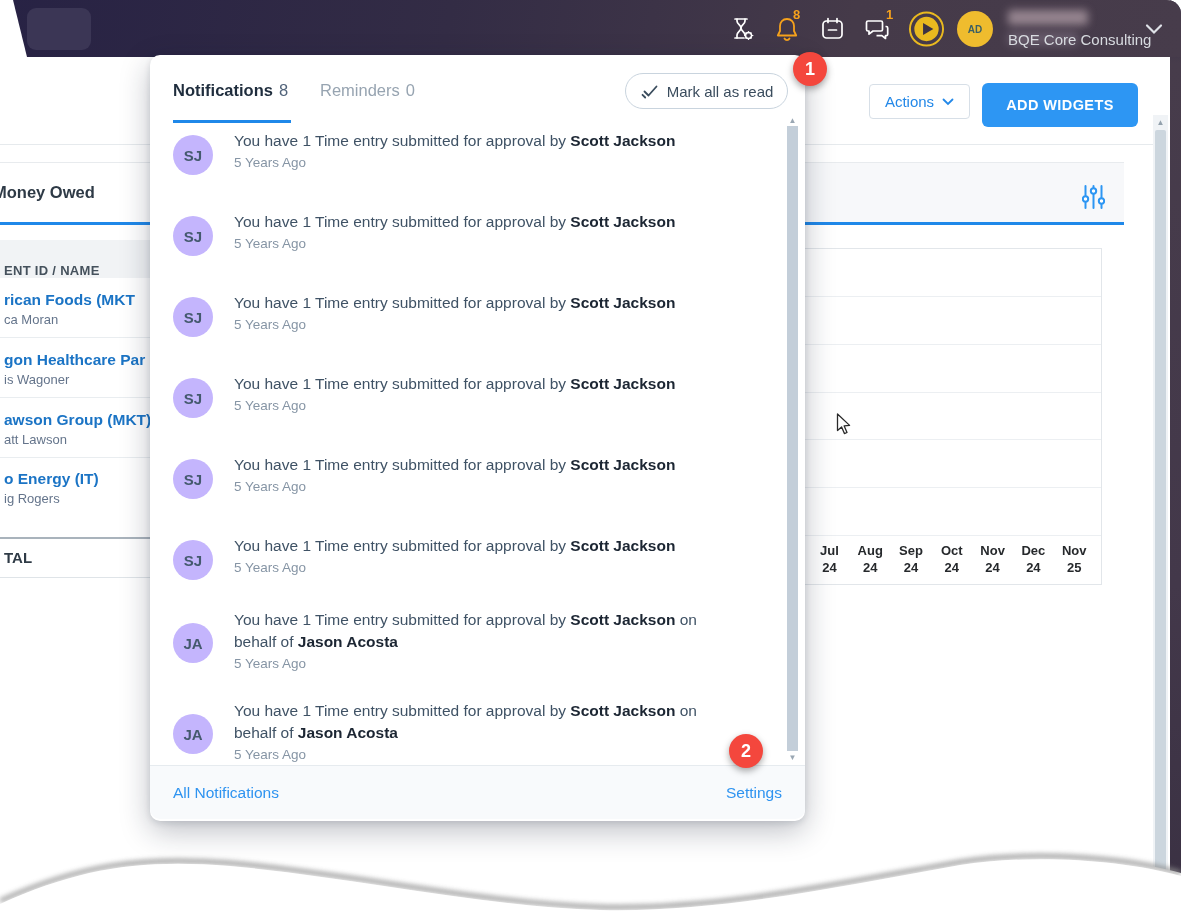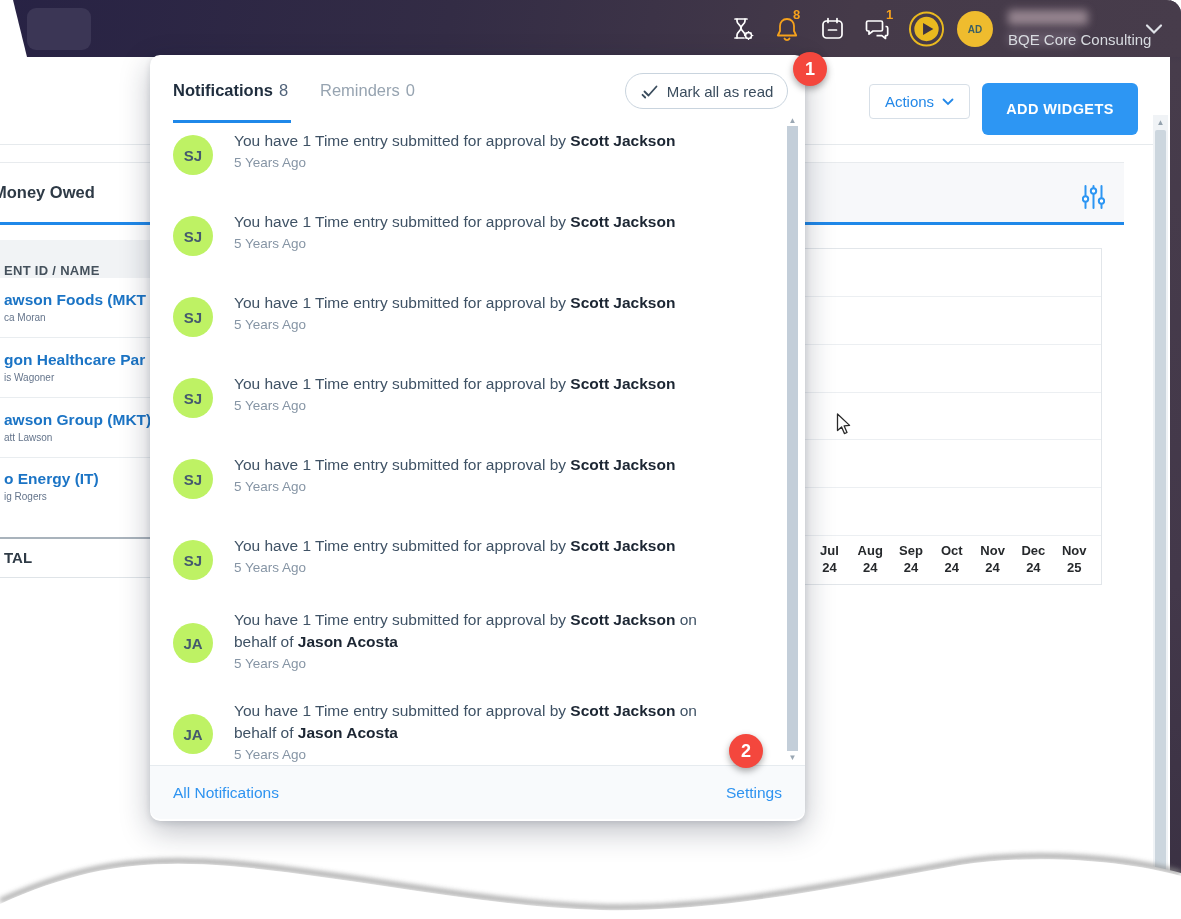--- a/index.html
+++ b/index.html
@@ -17,36 +17,36 @@
   .tb-badge{position:absolute;color:#f6a21c;font-size:13px;font-weight:bold;}
   .company{position:absolute;left:1008px;top:31px;color:#d8dbe0;font-size:15px;white-space:nowrap;}
   .name-redacted{position:absolute;left:1008px;top:10px;width:80px;height:15px;background:#a4929c;border-radius:3px;filter:blur(4px);opacity:.85;}
   .name-redacted2{position:absolute;left:1008px;top:32px;width:70px;height:13px;background:#8d7f91;border-radius:3px;filter:blur(5px);opacity:.5;}
   .avatar-ad{position:absolute;left:957px;top:11px;width:36px;height:36px;border-radius:50%;background:#efbc2e;
     display:flex;align-items:center;justify-content:center;color:#3c5f63;font-weight:bold;font-size:10px;}
 
   
   .btn-actions{position:absolute;left:869px;top:84px;width:101px;height:35px;border:1px solid #d7dfe7;border-radius:4px;
     background:#fff;color:#2388e8;font-size:15px;display:flex;align-items:center;justify-content:center;gap:8px;}
-  .btn-add{position:absolute;left:982px;top:83px;width:156px;height:52px;background:#2d96f3;border-radius:6px;border:none;
+  .btn-add{position:absolute;left:982px;top:83px;width:156px;height:44px;background:#2d96f3;border-radius:6px;border:none;
     color:#fff;font-size:14.5px;font-weight:bold;letter-spacing:.4px;display:flex;align-items:center;justify-content:center;}
   .page-divider{position:absolute;left:0;top:144px;width:1154px;height:1px;background:#e6eaed;}
 
   
   .widget-head-gray{position:absolute;left:150px;top:162px;width:974px;height:60px;background:#f7f8fa;border-top:1px solid #e8ebee;}
   .widget-head-white{position:absolute;left:0;top:162px;width:150px;height:60px;background:#fff;border-top:1px solid #e8ebee;}
   .widget-title{position:absolute;left:-7px;top:183px;font-size:16.5px;font-weight:bold;color:#2e3a46;white-space:nowrap;}
   .widget-underline{position:absolute;left:0;top:222px;width:1124px;height:3px;background:#1f88e9;}
   .filter-icon{position:absolute;left:1082px;top:184px;}
 
   .col-header{position:absolute;left:0;top:240px;width:150px;height:38px;background:#f1f3f5;display:flex;align-items:flex-end;}
   .col-header span{margin-left:4px;font-size:13px;font-weight:bold;color:#45515c;letter-spacing:.3px;white-space:nowrap;}
   .client-row{position:absolute;left:0;width:150px;}
   .client-name{font-size:15.5px;font-weight:bold;color:#1b74c5;white-space:nowrap;line-height:17px;}
-  .client-contact{font-size:10px;color:#64748b;white-space:nowrap;margin-top:4px;}
+  .client-contact{font-size:13px;color:#64748b;white-space:nowrap;margin-top:4px;}
   .row-div{position:absolute;left:0;width:150px;height:1px;background:#e9edf0;}
   .total-border{position:absolute;left:0;top:537px;width:150px;height:2px;background:#a9b3bc;}
   .total-row{position:absolute;left:4px;top:549px;font-size:15px;font-weight:bold;color:#2f3b46;}
   .total-bottom{position:absolute;left:0;top:577px;width:150px;height:1px;background:#dfe4e8;}
 
   
   .chart-box{position:absolute;left:360px;top:248px;width:742px;height:337px;border:1px solid #e2e6ea;background:#fff;}
   .gridline{position:absolute;left:0;width:100%;height:1px;background:#eceff2;}
   .months{position:absolute;left:809px;top:542px;width:286px;display:flex;}
   .month-cell{width:40.8px;text-align:center;font-size:13px;font-weight:bold;color:#26292c;line-height:17px;}
@@ -59,21 +59,21 @@
   .tab-notifs .cnt{font-weight:normal;color:#51637a;margin-left:6px;}
   .tab-underline{position:absolute;left:23px;top:57px;width:118px;height:3px;background:#1f88e9;}
   .tab-reminders{position:absolute;left:170px;top:18px;font-size:16.5px;color:#97a4b1;}
   .tab-reminders .cnt{margin-left:6px;}
   .btn-markall{position:absolute;left:475px;top:10px;width:163px;height:36px;border:1.5px solid #c9d4de;border-radius:18px;
     background:#fff;color:#3a4c5d;font-size:15px;display:flex;align-items:center;justify-content:center;gap:8px;}
   .notif-list{position:absolute;left:0;top:60px;width:100%;height:650px;overflow:hidden;}
   .notif-row{display:flex;padding-left:23px;padding-right:40px;}
   .notif-row.single{height:81px;padding-top:15px;}
   .notif-row.double{height:91px;padding-top:8px;}
-  .n-avatar{flex:0 0 40px;width:40px;height:40px;border-radius:50%;background:#bef264;color:#44596e;
+  .n-avatar{flex:0 0 40px;width:40px;height:40px;border-radius:50%;background:#c4b5fd;color:#44596e;
     font-size:15px;font-weight:bold;display:flex;align-items:center;justify-content:center;}
   .notif-row.single .n-avatar{margin-top:5px;}
   .notif-row.double .n-avatar{margin-top:14px;}
   .n-body{margin-left:21px;}
   .n-msg{font-size:15.5px;color:#3f5265;line-height:22px;max-width:500px;}
   .n-msg b{color:#1c2633;}
   .n-time{font-size:13.5px;color:#8695a5;margin-top:3px;}
   .panel-scroll{position:absolute;right:7px;top:62px;width:11px;height:645px;}
   .panel-scroll .thumb{position:absolute;left:0;top:9px;width:11px;height:625px;background:#c3ced9;}
   .panel-scroll .arr{position:absolute;left:0;width:11px;font-size:8px;color:#9aa7b3;text-align:center;line-height:8px;}
@@ -186,21 +186,21 @@
       <circle cx="19.5" cy="17" r="2.7" fill="#ffffff"></circle>
     </svg>
   </div>
 
   <div class="col-header">
     <span>ENT ID / NAME</span>
   </div>
   <div id="client-rows">
     <div>
       <div class="client-row" style="top: 291px; left: 4px;">
-        <div class="client-name">awson Foods (MKT</div>
+        <div class="client-name">rican Foods (MKT</div>
         <div class="client-contact">ca Moran</div>
       </div>
       <div class="row-div" style="top: 337px;"></div>
     </div>
 
     <div>
       <div class="client-row" style="top: 351px; left: 4px;">
         <div class="client-name">gon Healthcare Par</div>
         <div class="client-contact">is Wagoner</div>
       </div>

